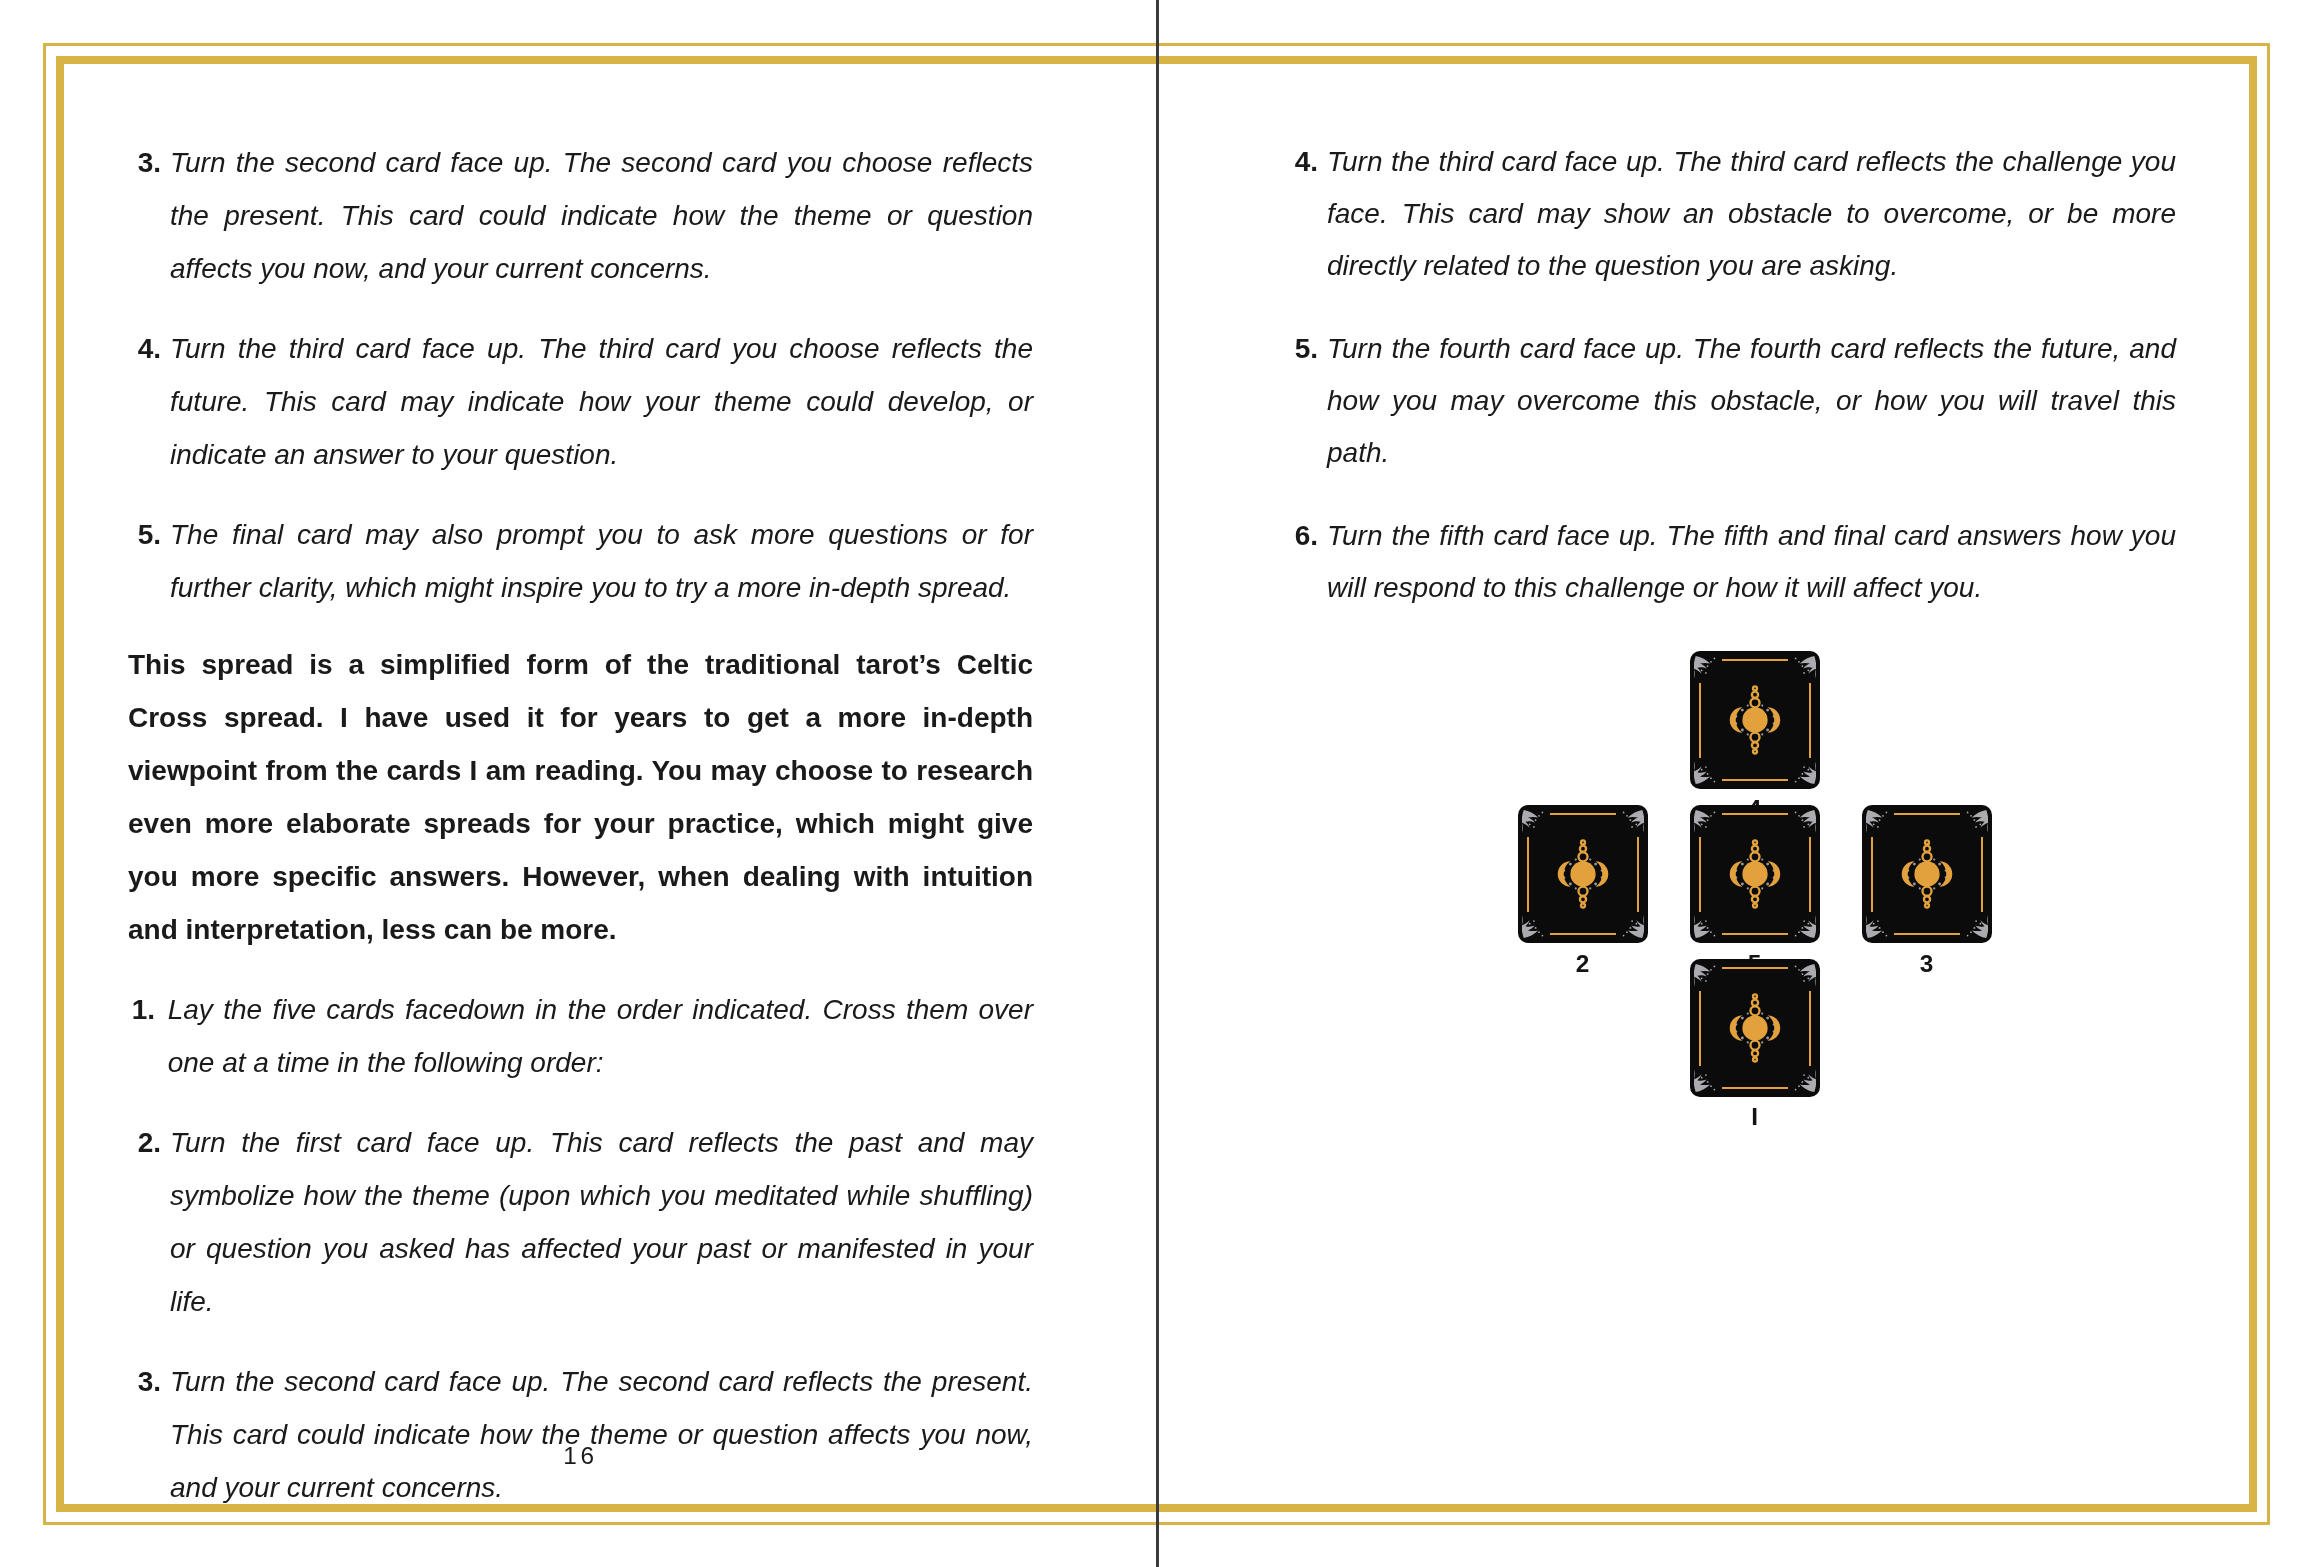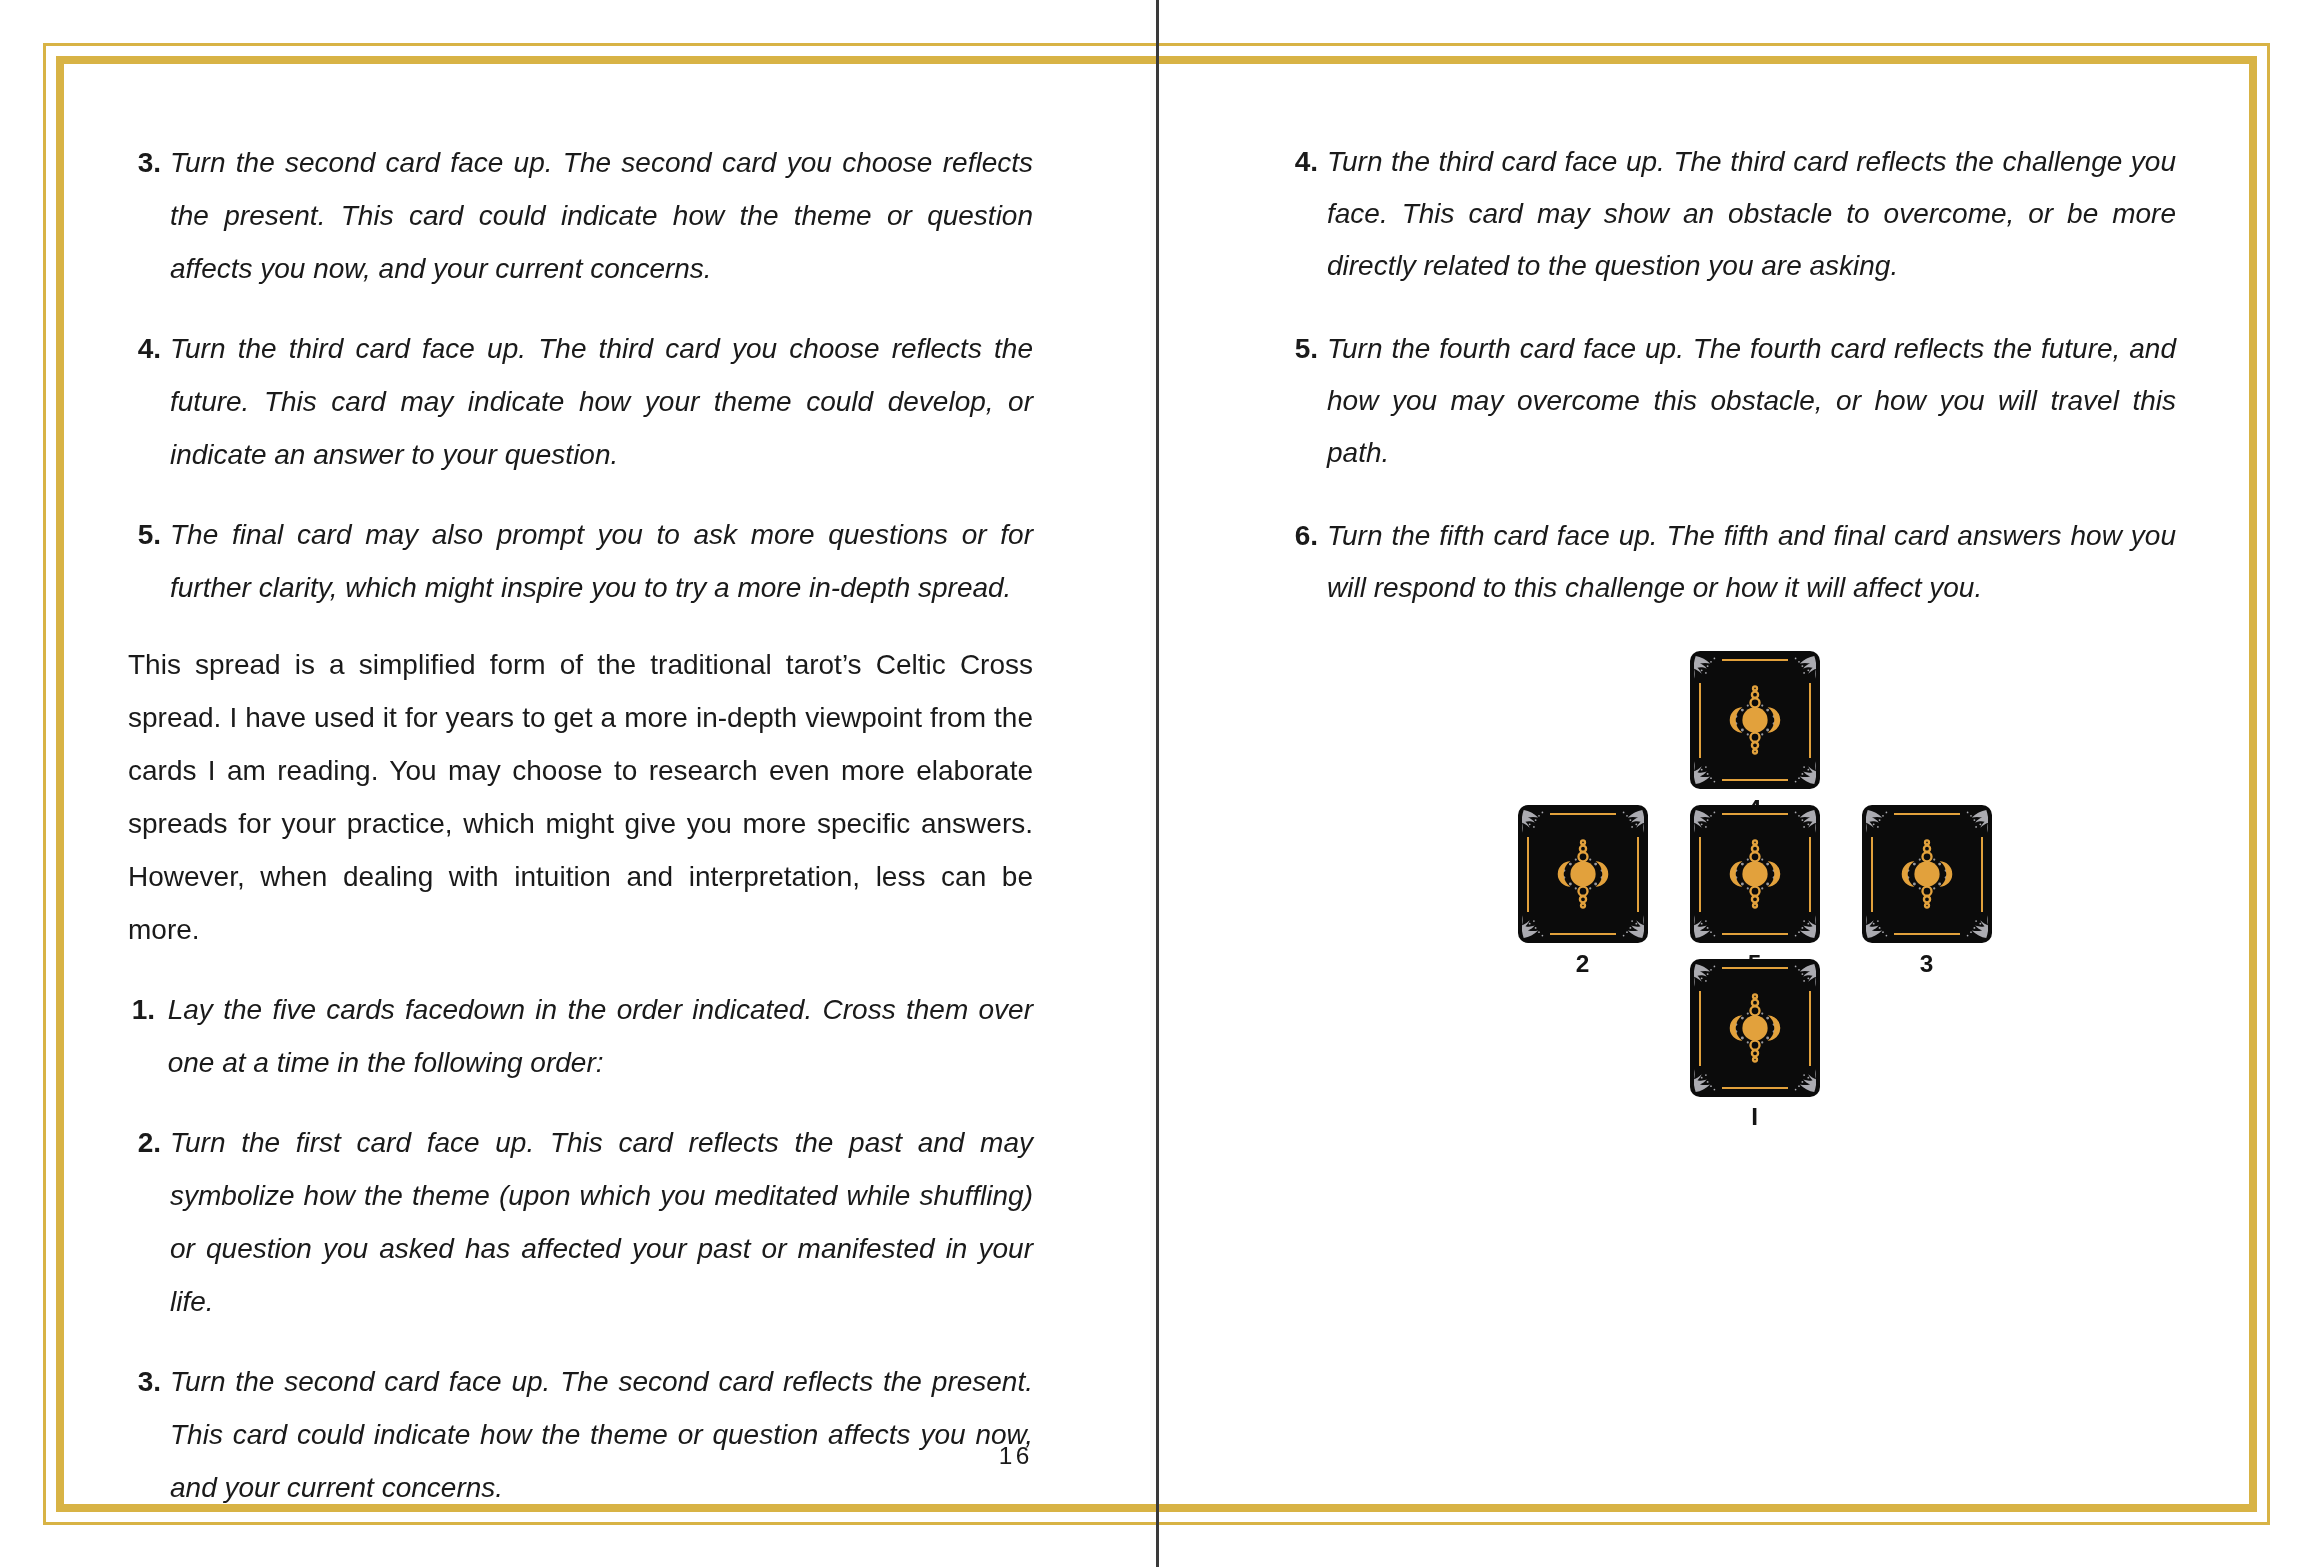--- a/index.html
+++ b/index.html
@@ -74,31 +74,32 @@
     margin:34px 0 18px 0;
     color:#141414;
   }
   
   .para{
     font-size:28px;
     line-height:53px;
     text-align:justify;
     margin:0 0 27px 0;
     color:#1a1a1a;
+    font-weight:bold;
   }
 
   
   .col-right .li{line-height:52px;margin-bottom:31px;}
 
   
   .folio{
     position:absolute;
     left:128px;width:905px;
     top:1442px;
-    text-align:right;
+    text-align:center;
     font-size:24.4px;
     letter-spacing:3.6px;
     color:#1a1a1a;
   }
 
   
   .diagram{
     position:absolute;
     left:1484px;top:651px;
     width:543px;height:796px;

